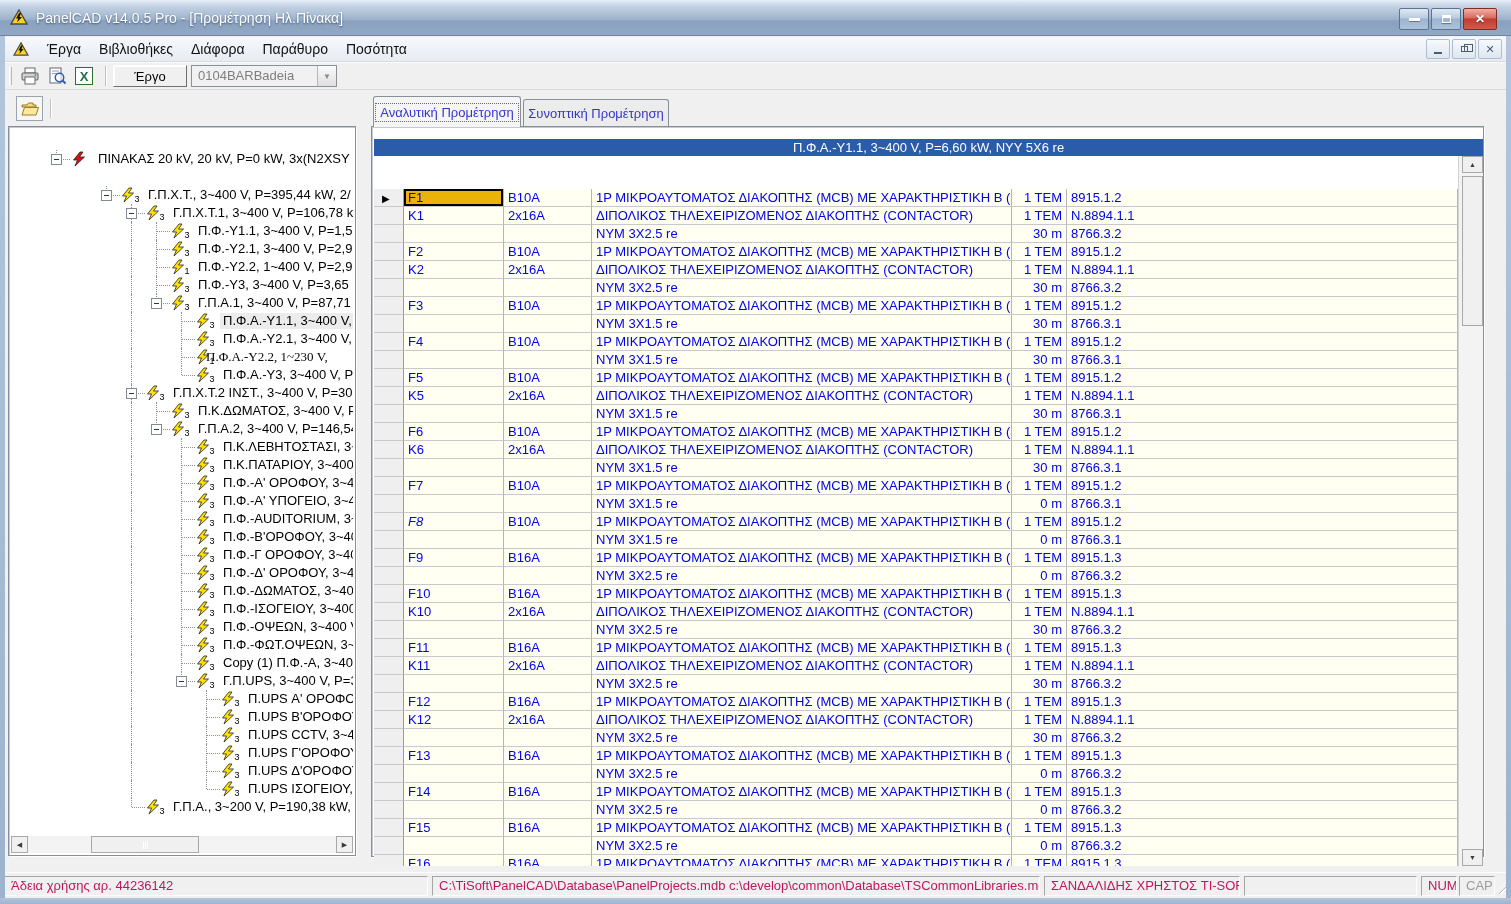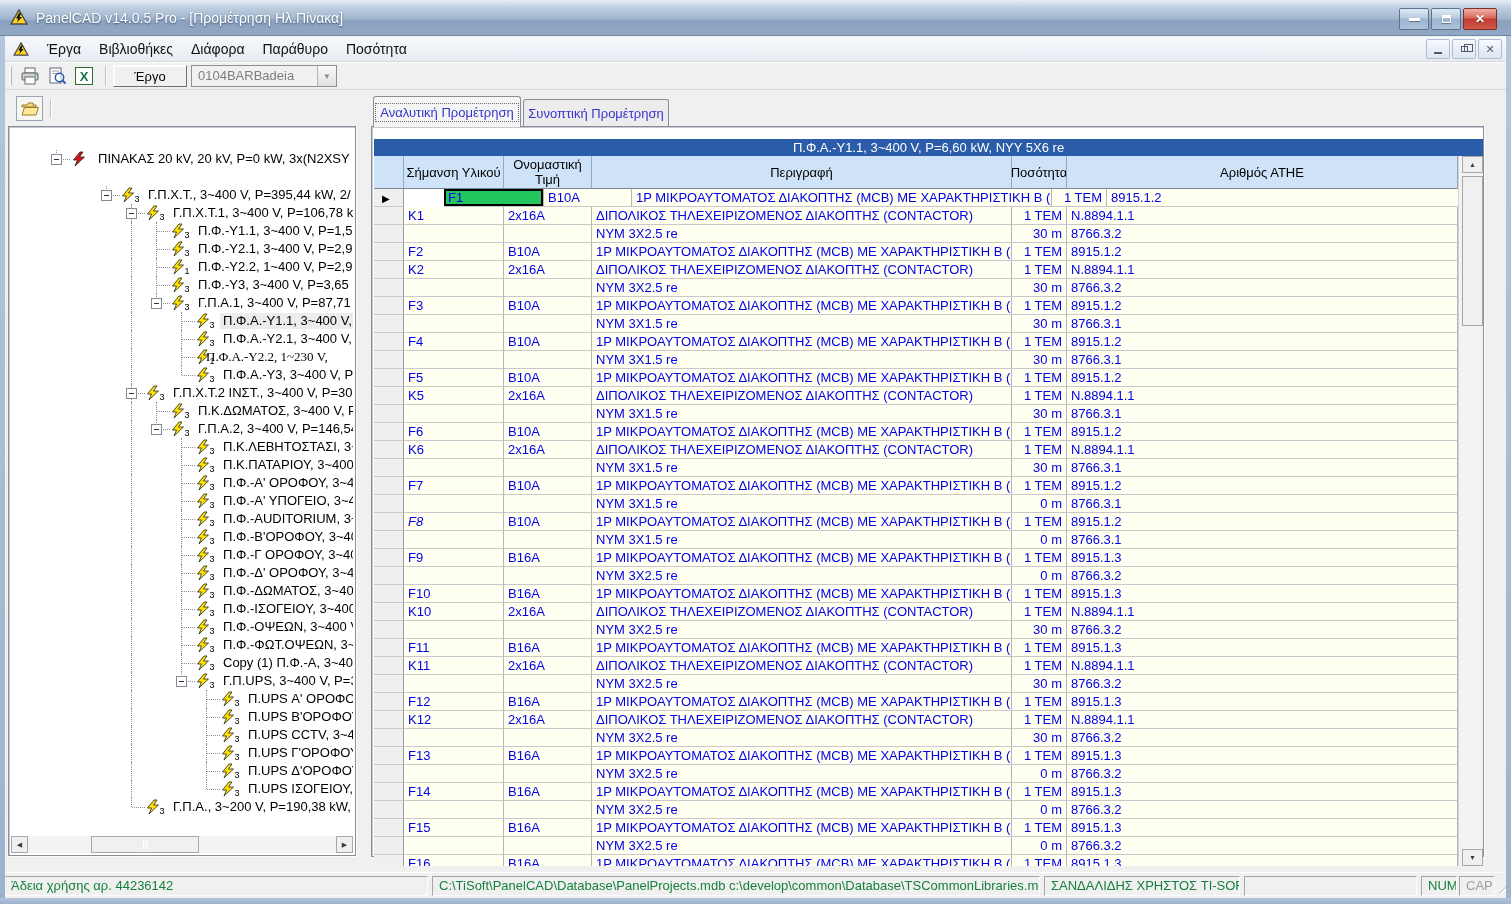--- a/index.html
+++ b/index.html
@@ -89,30 +89,30 @@
   .hcell{height:33px;background:#cfe3f8;border-right:1px solid #96a9c3;border-bottom:1px solid #7c8692;
     font-size:13px;color:#000;display:flex;align-items:center;justify-content:center;text-align:center;
     line-height:15px;overflow:hidden;}
   #grid-rows{position:absolute;left:0;top:50px;width:1084px;bottom:0;overflow:hidden;}
   .grow{display:flex;height:18px;}
   .gcell{border-right:1px solid #b6b6b6;border-bottom:1px solid #c9c9c9;font-size:13px;line-height:16px;
     color:#0000e6;padding:1px 4px 0 4px;white-space:nowrap;overflow:hidden;background:#fffff2;flex:none;}
   .gcell.marker{background:#efefef;border-right:1px solid #9b9b9b;position:relative;padding:0;}
   .cur-arrow{position:absolute;left:8px;top:2px;font-size:10px;color:#000;}
   .gcell.qty{text-align:right;}
-  .gcell.focus{box-shadow:inset 0 0 0 2px #000;background:#22c55e;margin-left:40px;}
+  .gcell.focus{box-shadow:inset 0 0 0 2px #000;background:#eab308;}
   .gvscroll{position:absolute;right:0;top:17px;bottom:0;width:25px;background:#f3f3f3;border-left:1px solid #d2d2d2;}
   .gvscroll .up{left:3px;top:0;width:21px;}
   .gvscroll .down{left:3px;bottom:0;width:21px;}
   .vthumb{position:absolute;left:3px;top:20px;width:21px;height:150px;background:#f0f0f0;border:1px solid #a8a8a8;}
 
   
   .statusbar{position:absolute;left:0;top:872px;width:1511px;height:26px;background:#f0f0f0;border-top:1px solid #fdfdfd;}
   .spanel{position:absolute;top:3px;height:20px;border:1px solid;border-color:#a6a6a6 #fdfdfd #fdfdfd #a6a6a6;
-    font-size:13px;color:#15803d;line-height:18px;padding:0 6px;white-space:nowrap;overflow:hidden;}
+    font-size:13px;color:#be185d;line-height:18px;padding:0 6px;white-space:nowrap;overflow:hidden;}
   .spanel.dim{color:#9d9d9d;}
   .grip{position:absolute;right:3px;bottom:4px;width:14px;height:14px;
     background:repeating-linear-gradient(135deg,transparent 0 3px,#b5b5b5 3px 4px,#fff 4px 5px);
     clip-path:polygon(100% 0,100% 100%,0 100%);}
 
   
   .frame{position:absolute;background:linear-gradient(#b3c5da,#9db3cd);z-index:50;}
   .frame.l{left:0;top:36px;width:5px;bottom:0;}
   .frame.r{right:0;top:36px;width:5px;bottom:0;}
   .frame.b{left:0;bottom:0;height:6px;width:1511px;}
@@ -598,28 +598,20 @@
   <div class="tab active" style="left:373px;top:96px;width:148px;height:31px;">
     <span class="tab-label">Αναλυτική Προμέτρηση</span>
   </div>
   <div class="tab" style="left:523px;top:99px;width:146px;height:27px;">
     <span class="tab-label">Συνοπτική Προμέτρηση</span>
   </div>
 
   <div class="grid">
     <div class="grid-inner">
       <div class="grid-title">Π.Φ.Α.-Υ1.1, 3~400 V, P=6,60 kW, NYY 5X6 re</div>
-      <div class="ghead">
-        <div class="hcell" style="width:30px;"></div>
-        <div class="hcell" style="width:100px;">Σήμανση Υλικού</div>
-        <div class="hcell" style="width:88px;">Ονομαστική Τιμή</div>
-        <div class="hcell" style="width:420px;">Περιγραφή</div>
-        <div class="hcell" style="width:55px;">Ποσότητα</div>
-        <div class="hcell" style="width:391px;">Αριθμός ΑΤΗΕ</div>
-      </div>
       <div id="grid-rows">
           <div class="grow">
             <div class="gcell marker" style="width: 30px;">
               <div class="cur-arrow">▶</div>
             </div>
             <div class="gcell focus" style="width: 100px;">F1</div>
             <div class="gcell" style="width: 88px;">B10A</div>
             <div class="gcell desc" style="width: 420px;">1P ΜΙΚΡΟΑΥΤΟΜΑΤΟΣ ΔΙΑΚΟΠΤΗΣ (MCB) ΜΕ ΧΑΡΑΚΤΗΡΙΣΤΙΚΗ Β (3-5xIn)</div>
             <div class="gcell qty" style="width: 55px;">1 ΤΕΜ</div>
             <div class="gcell athe" style="width: 391px;">8915.1.2</div>

